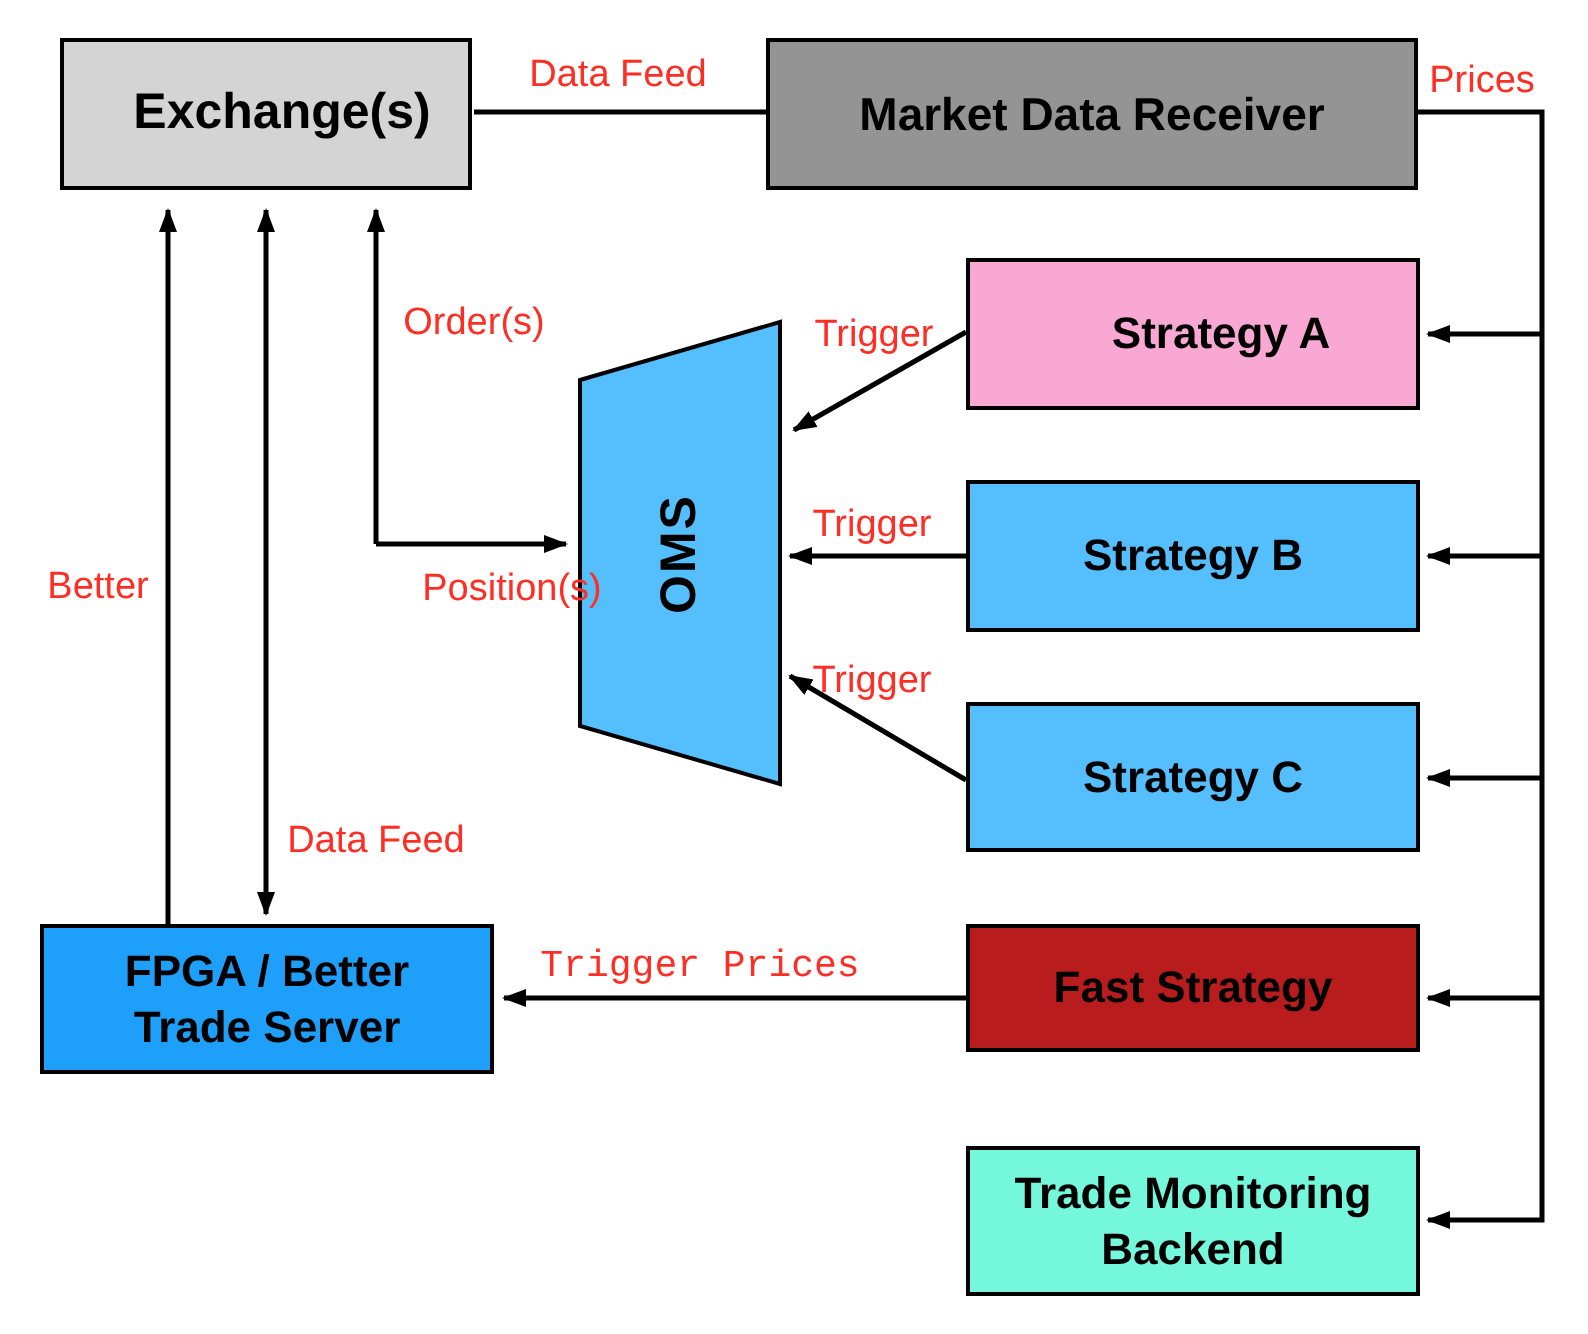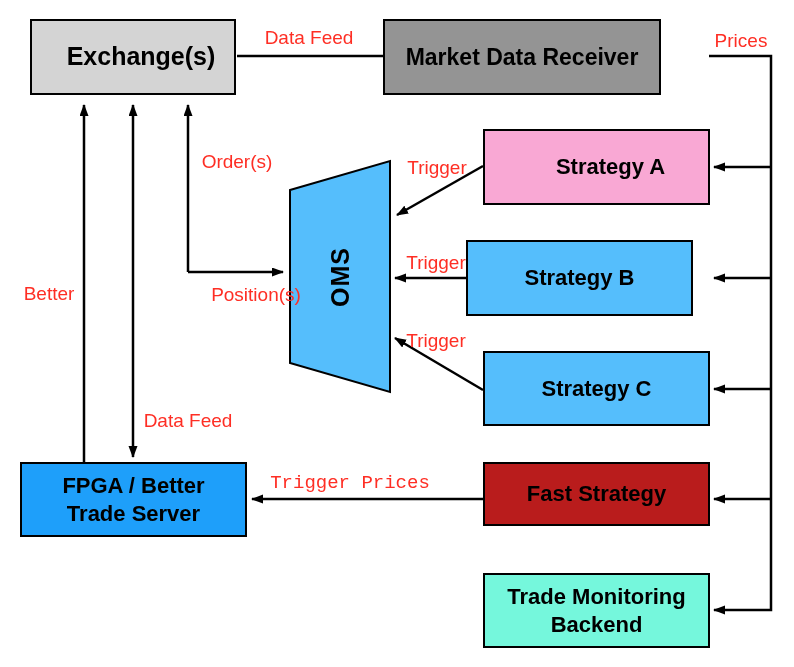--- a/index.html
+++ b/index.html
@@ -27,23 +27,23 @@
     display: flex;
     flex-direction: column;
     align-items: center;
     justify-content: center;
     text-align: center;
     font-weight: bold;
     color: #000000;
     line-height: 1.25;
   }
   .node-exchange        { left: 30px;  top: 19px;  width: 206px; height: 76px; background: #d4d4d4; font-size: 25px; padding-left: 16px; }
-  .node-mdr             { left: 383px; top: 19px;  width: 278px; height: 76px; background: #949494; font-size: 23px; }
+  .node-mdr             { left: 383px; top: 19px;  width: 326px; height: 76px; background: #949494; font-size: 23px; }
   .node-strategy-a      { left: 483px; top: 129px; width: 227px; height: 76px; background: #f9a8d4; font-size: 22px; padding-left: 28px; }
-  .node-strategy-b      { left: 466px; top: 240px; width: 227px; height: 76px; background: #55befc; font-size: 22px; }
+  .node-strategy-b      { left: 483px; top: 240px; width: 227px; height: 76px; background: #55befc; font-size: 22px; }
   .node-strategy-c      { left: 483px; top: 351px; width: 227px; height: 75px; background: #55befc; font-size: 22px; }
   .node-fast-strategy   { left: 483px; top: 462px; width: 227px; height: 64px; background: #b91c1c; font-size: 22px; }
   .node-tmb             { left: 483px; top: 573px; width: 227px; height: 75px; background: #75f7dc; font-size: 22px; }
   .node-fpga            { left: 20px;  top: 462px; width: 227px; height: 75px; background: #1e9ffa; font-size: 22px; }
   .oms-label {
     position: absolute;
     left: 340px; top: 277px;
     transform: translate(-50%, -50%) rotate(-90deg);
     font-weight: bold;
     font-size: 25px;

